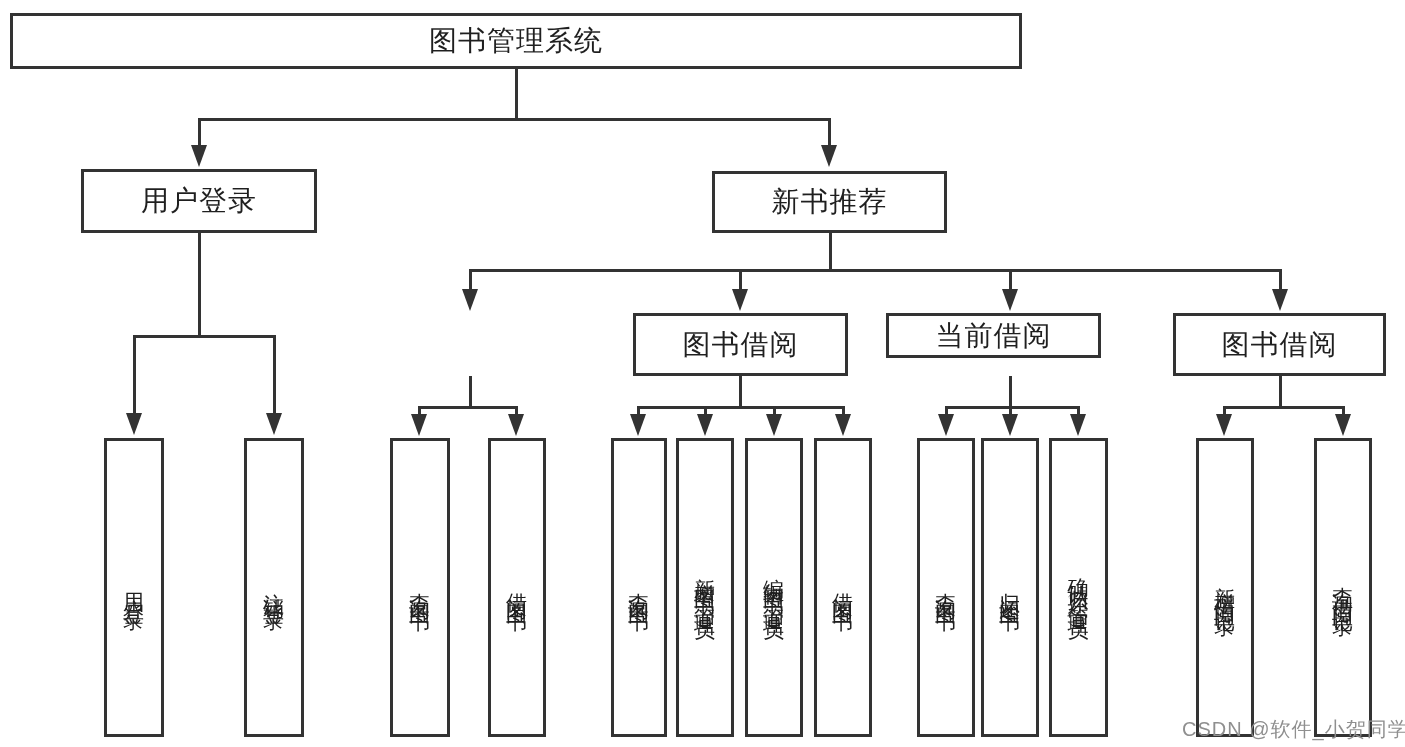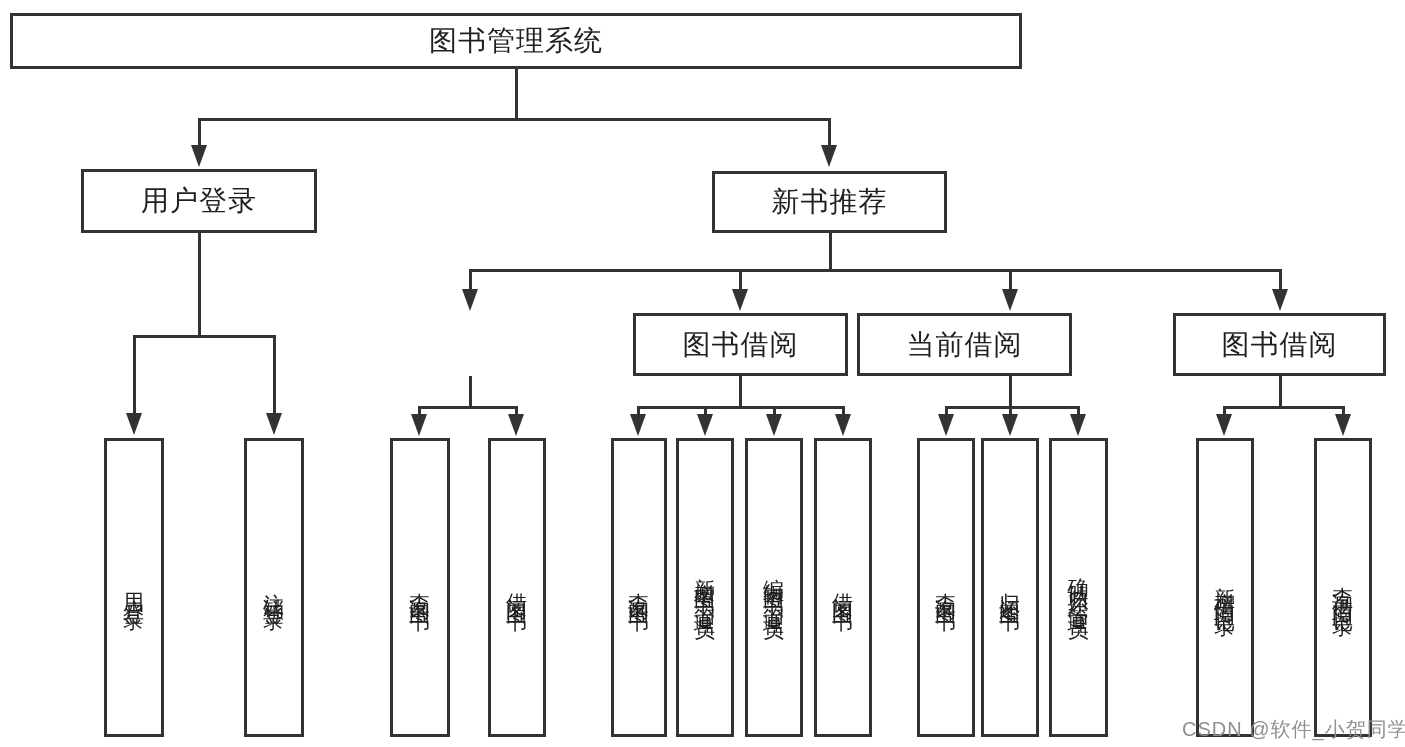--- a/index.html
+++ b/index.html
@@ -93,21 +93,21 @@
   <div class="line" style="left:739px; top:269px; width:3px; height:22px;"></div>
   <div class="arrow" style="left:732px; top:289px;"></div>
   <div class="line" style="left:1009px; top:269px; width:3px; height:22px;"></div>
   <div class="arrow" style="left:1002px; top:289px;"></div>
   <div class="line" style="left:1279px; top:269px; width:3px; height:22px;"></div>
   <div class="arrow" style="left:1272px; top:289px;"></div>
 
   <div class="box" style="left:633px; top:313px; width:215px; height:63px;">
     <span class="hlabel">图书借阅</span>
   </div>
-  <div class="box" style="left:857px; top:313px; width:215px; height:63px;">
+  <div class="box" style="left:886px; top:313px; width:215px; height:45px;">
     <span class="hlabel">当前借阅</span>
   </div>
   <div class="box" style="left:1173px; top:313px; width:213px; height:63px;">
     <span class="hlabel">图书借阅</span>
   </div>
 
   <div class="line" style="left:469px; top:376px; width:3px; height:32px;"></div>
   <div class="line" style="left:418px; top:406px; width:100px; height:3px;"></div>
   <div class="line" style="left:418px; top:406px; width:3px; height:10px;"></div>
   <div class="arrow" style="left:411px; top:414px;"></div>

